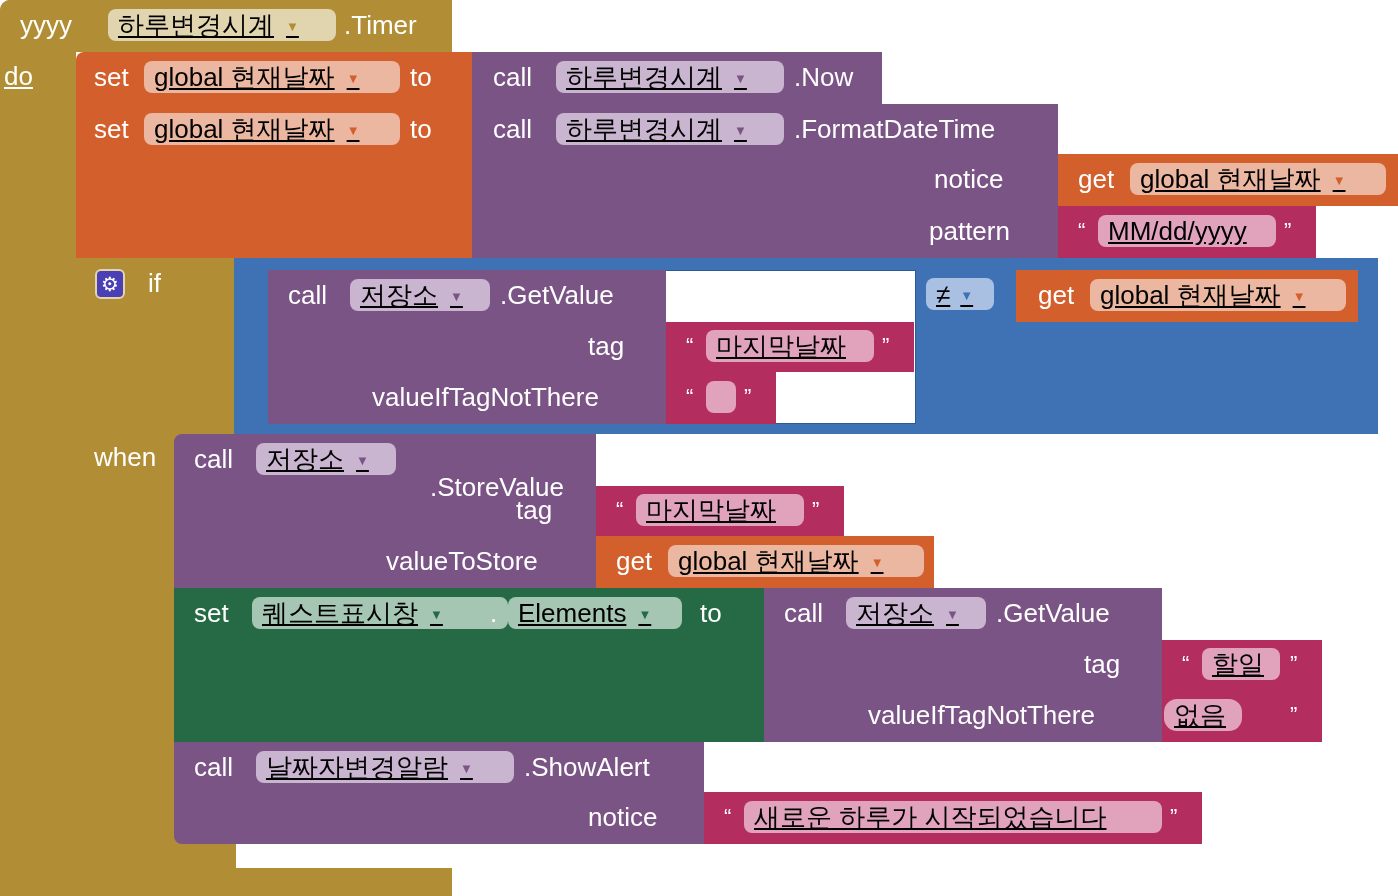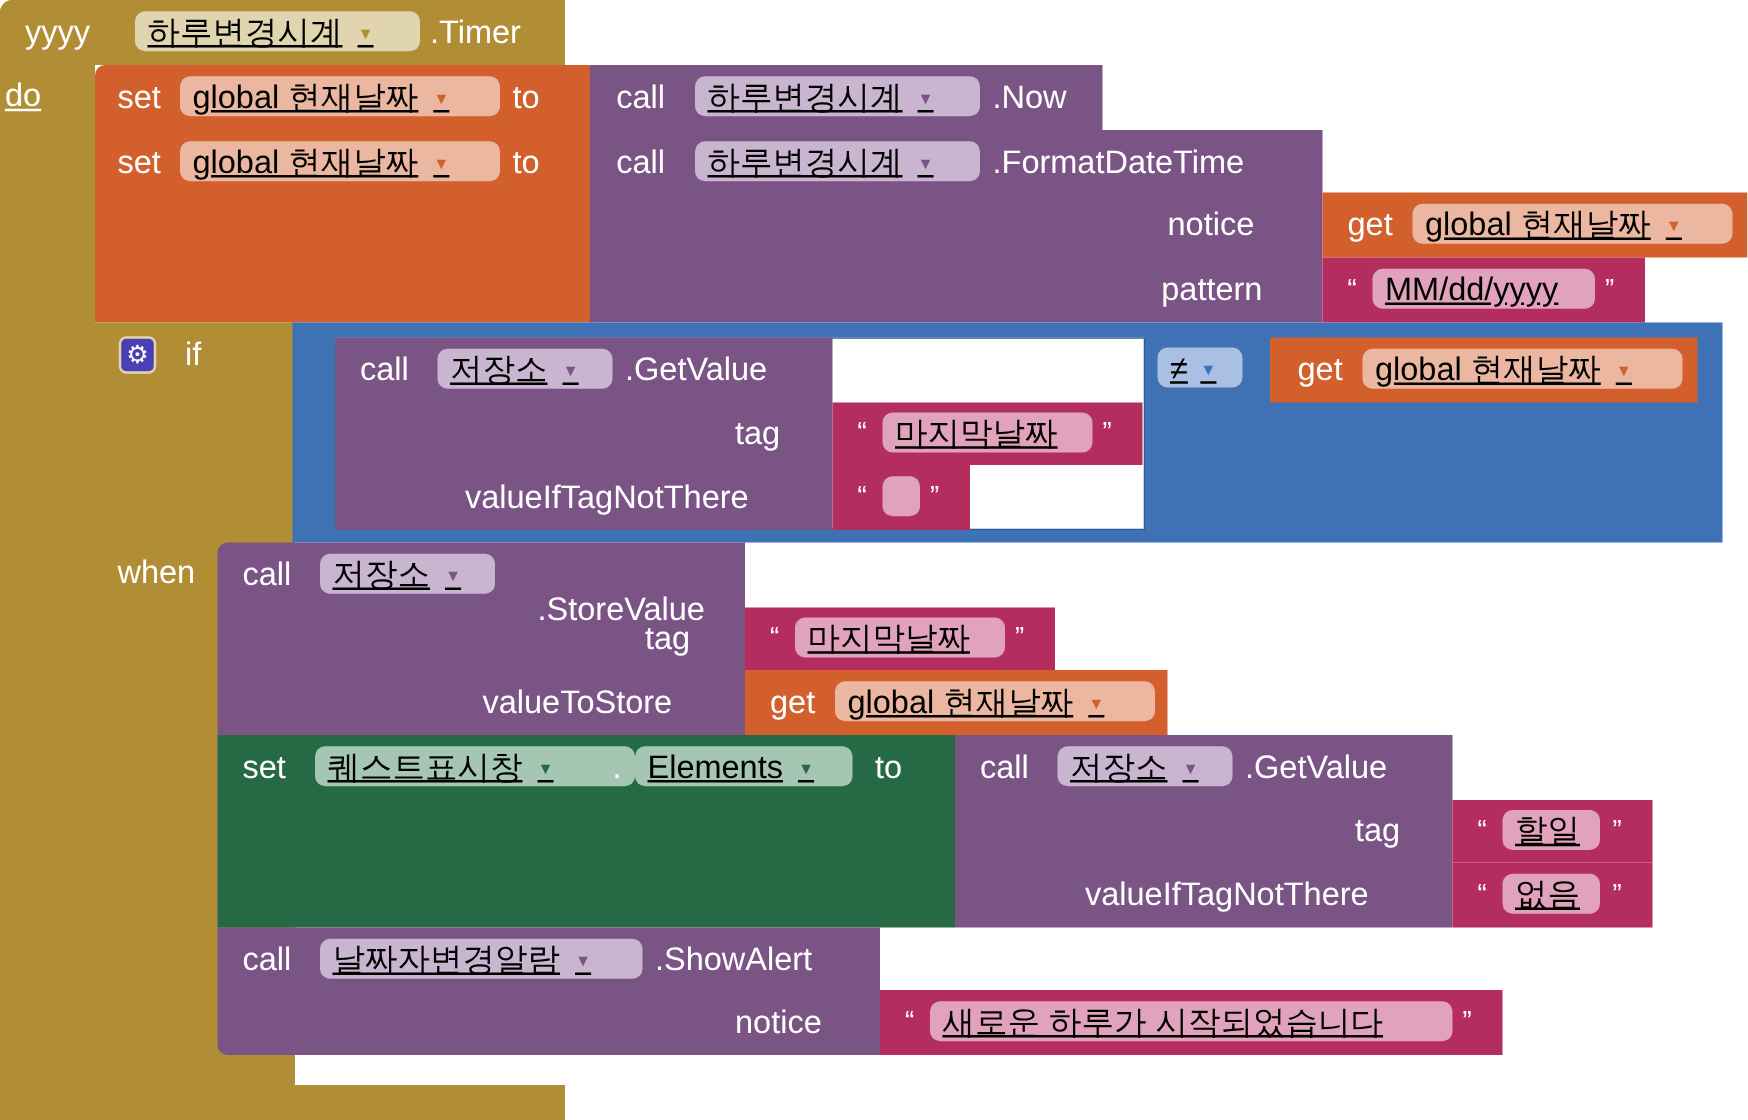--- a/index.html
+++ b/index.html
@@ -162,21 +162,21 @@
 <span class="t" style="left:1084px;top:648px;">tag</span>
 <span class="t" style="left:868px;top:699px;">valueIfTagNotThere</span>
 <div class="blk txt" style="left:1162px;top:640px;width:160px;height:50px;"></div>
 <span class="q" style="left:1182px;top:648px;">“</span>
 <div class="dd txtdd" style="left:1202px;top:648px;width:78px;">
   <span>할일</span>
 </div>
 <span class="q" style="left:1290px;top:648px;">”</span>
 <div class="blk txt" style="left:1162px;top:690px;width:160px;height:52px;"></div>
 <span class="q" style="left:1182px;top:699px;">“</span>
-<div class="dd txtdd" style="left:1202px;top:699px;width:78px;">
+<div class="dd txtdd" style="left:1164px;top:699px;width:78px;border-radius:13px;">
   <span>없음</span>
 </div>
 <span class="q" style="left:1290px;top:699px;">”</span>
 
 <div class="blk comp" style="left:174px;top:742px;width:530px;height:102px;border-radius:0 0 0 8px;"></div>
 <span class="t" style="left:194px;top:751px;">call</span>
 <div class="dd compdd" style="left:256px;top:751px;width:258px;">
   <span>날짜자변경알람</span><span class="arr">▼</span>
 </div>
 <span class="t" style="left:524px;top:751px;">.ShowAlert</span>

